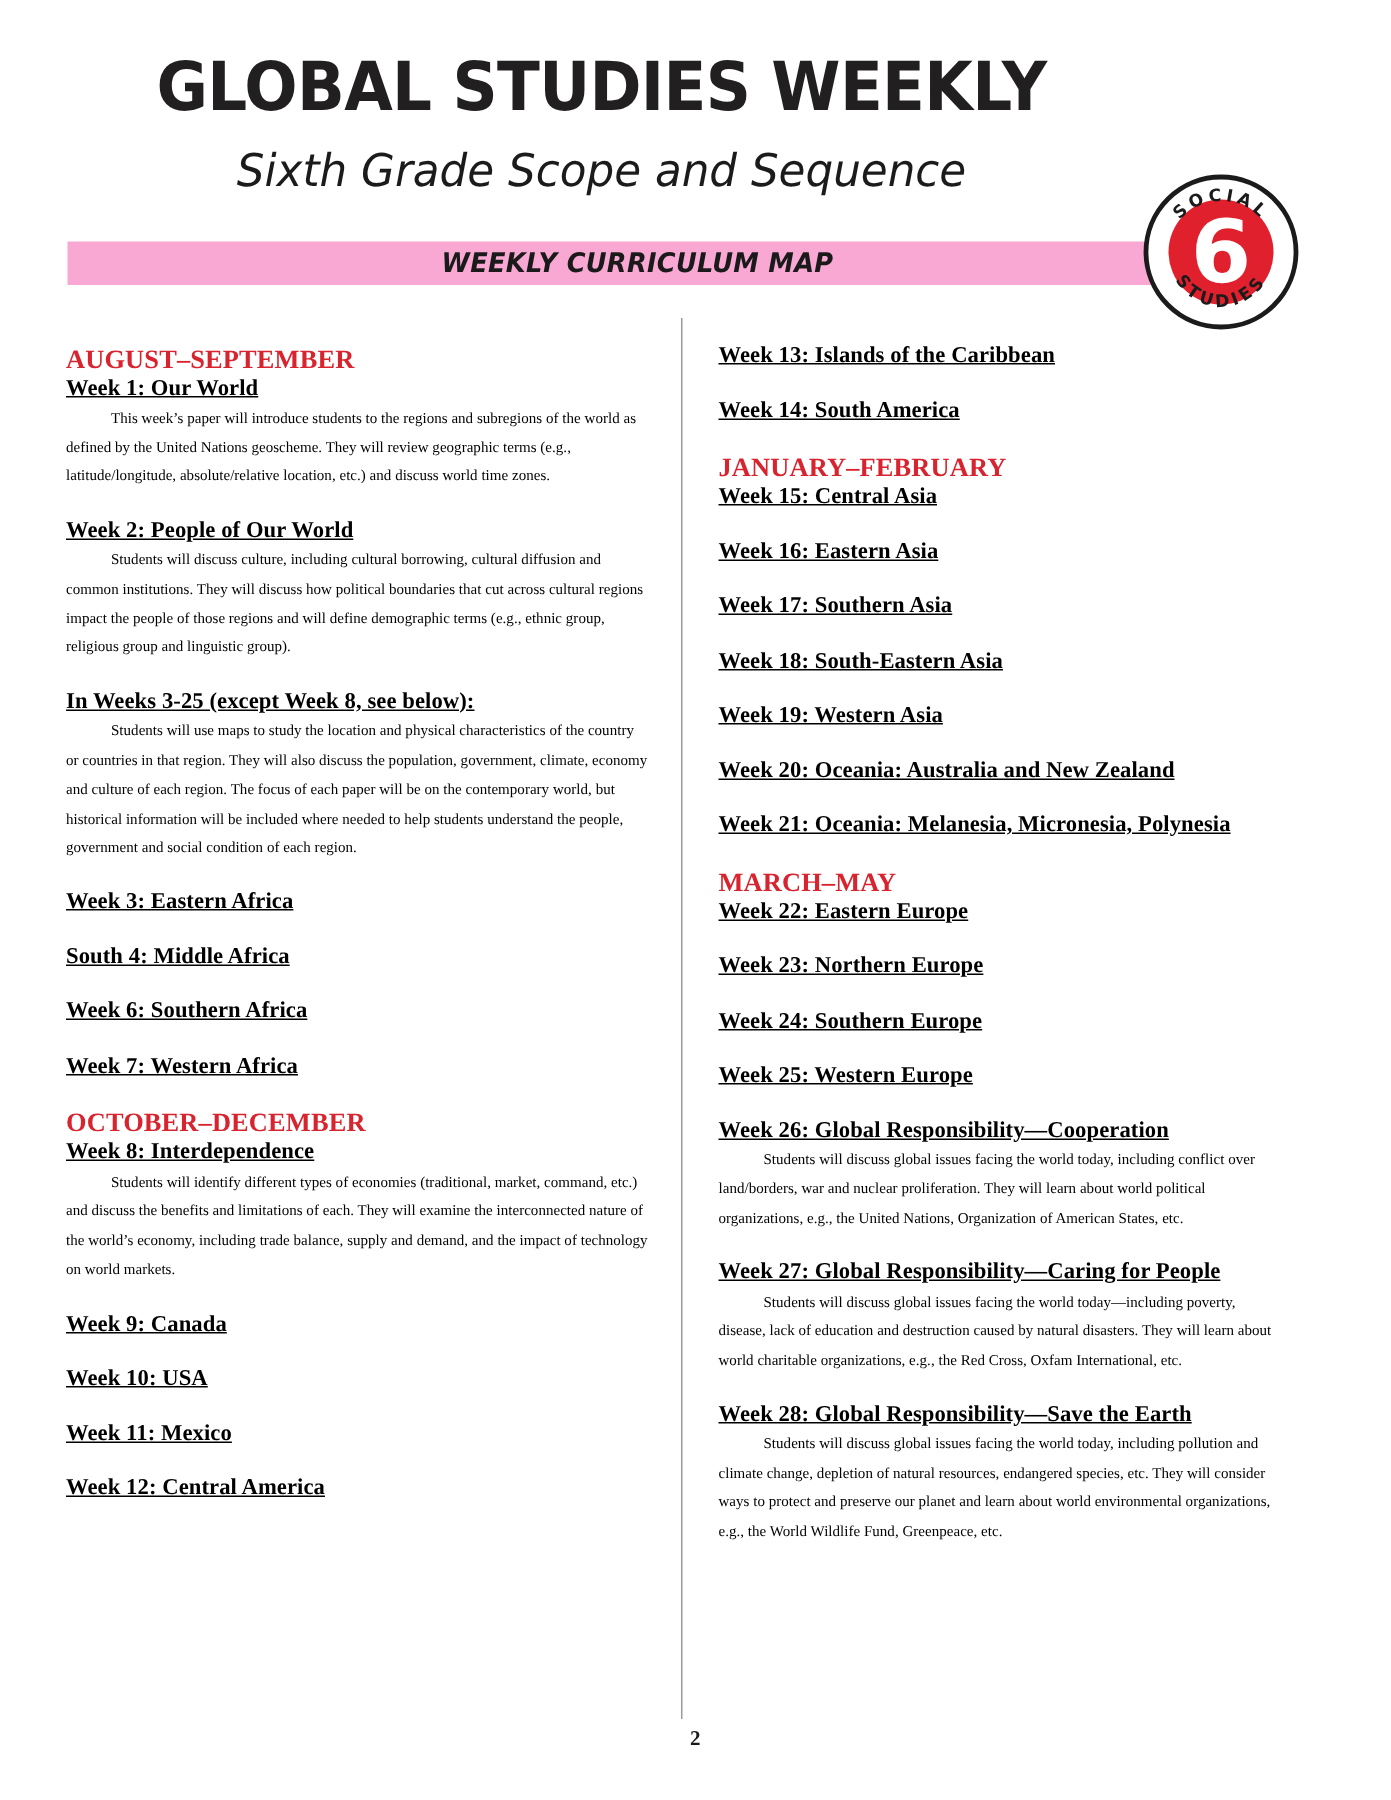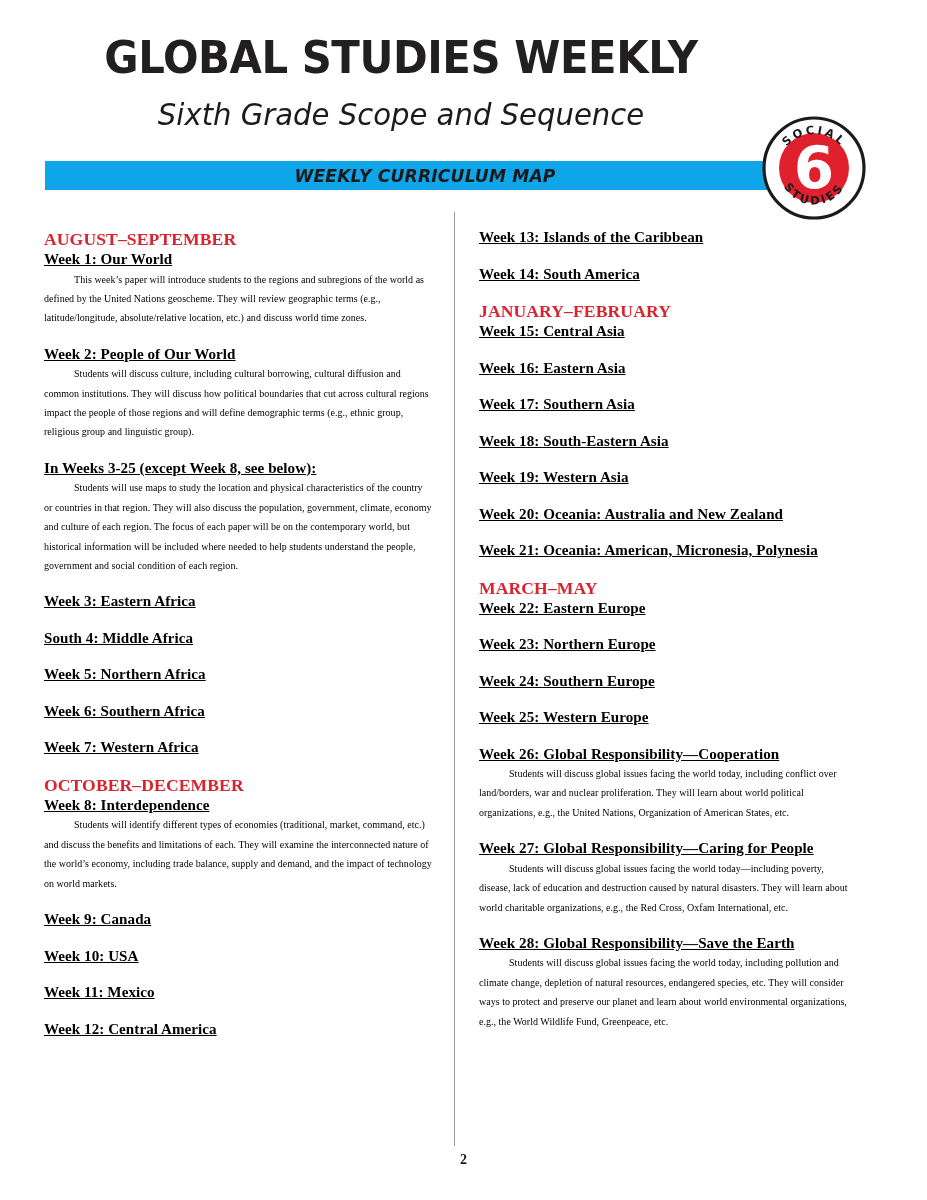--- a/index.html
+++ b/index.html
@@ -57,21 +57,21 @@
     transform-origin: center center;
   }
 
   
   #band {
     position: absolute;
     left: 45px;
     top: 161px;
     width: 811px;
     height: 29px;
-    background: #0ea5e9;
+    background: #f9a8d4;
   }
   #band-label {
     position: absolute;
     left: 0;
     top: 0;
     width: 760px;
     height: 29px;
     line-height: 29px;
     text-align: center;
     font-family: "DejaVu Sans", sans-serif;
@@ -196,21 +196,20 @@
   <div class="blank"></div>
   <div class="week-head">Week 2: People of Our World</div>
   <p class="para">Students will discuss culture, including cultural borrowing, cultural diffusion and common institutions. They will discuss how political boundaries that cut across cultural regions impact the people of those regions and will define demographic terms (e.g., ethnic group, religious group and linguistic group).</p>
 
   <div class="blank"></div>
   <div class="week-head">In Weeks 3-25 (except Week 8, see below):</div>
   <p class="para">Students will use maps to study the location and physical characteristics of the country or countries in that region. They will also discuss the population, government, climate, economy and culture of each region. The focus of each paper will be on the contemporary world, but historical information will be included where needed to help students understand the people, government and social condition of each region.</p>
 
   <div class="week-head gap">Week 3: Eastern Africa</div>
   <div class="week-head gap">South 4: Middle Africa</div>
-  <div class="week-head gap">Week 5: Northern Africa</div>
   <div class="week-head gap">Week 6: Southern Africa</div>
   <div class="week-head gap">Week 7: Western Africa</div>
 
   <div class="season spaced">OCTOBER–DECEMBER</div>
   <div class="week-head">Week 8: Interdependence</div>
   <p class="para">Students will identify different types of economies (traditional, market, command, etc.) and discuss the benefits and limitations of each. They will examine the interconnected nature of the world’s economy, including trade balance, supply and demand, and the impact of technology on world markets.</p>
 
   <div class="week-head gap">Week 9: Canada</div>
   <div class="week-head gap">Week 10: USA</div>
   <div class="week-head gap">Week 11: Mexico</div>
@@ -222,21 +221,21 @@
   <div class="week-head">Week 13: Islands of the Caribbean</div>
   <div class="week-head gap">Week 14: South America</div>
 
   <div class="season spaced">JANUARY–FEBRUARY</div>
   <div class="week-head">Week 15: Central Asia</div>
   <div class="week-head gap">Week 16: Eastern Asia</div>
   <div class="week-head gap">Week 17: Southern Asia</div>
   <div class="week-head gap">Week 18: South-Eastern Asia</div>
   <div class="week-head gap">Week 19: Western Asia</div>
   <div class="week-head gap">Week 20: Oceania: Australia and New Zealand</div>
-  <div class="week-head gap">Week 21: Oceania: American, Micronesia, Polynesia</div>
+  <div class="week-head gap">Week 21: Oceania: Melanesia, Micronesia, Polynesia</div>
 
   <div class="season spaced">MARCH–MAY</div>
   <div class="week-head">Week 22: Eastern Europe</div>
   <div class="week-head gap">Week 23: Northern Europe</div>
   <div class="week-head gap">Week 24: Southern Europe</div>
   <div class="week-head gap">Week 25: Western Europe</div>
 
   <div class="week-head gap">Week 26: Global Responsibility—Cooperation</div>
   <p class="para">Students will discuss global issues facing the world today, including conflict over land/borders, war and nuclear proliferation. They will learn about world political organizations, e.g., the United Nations, Organization of American States, etc.</p>
 

